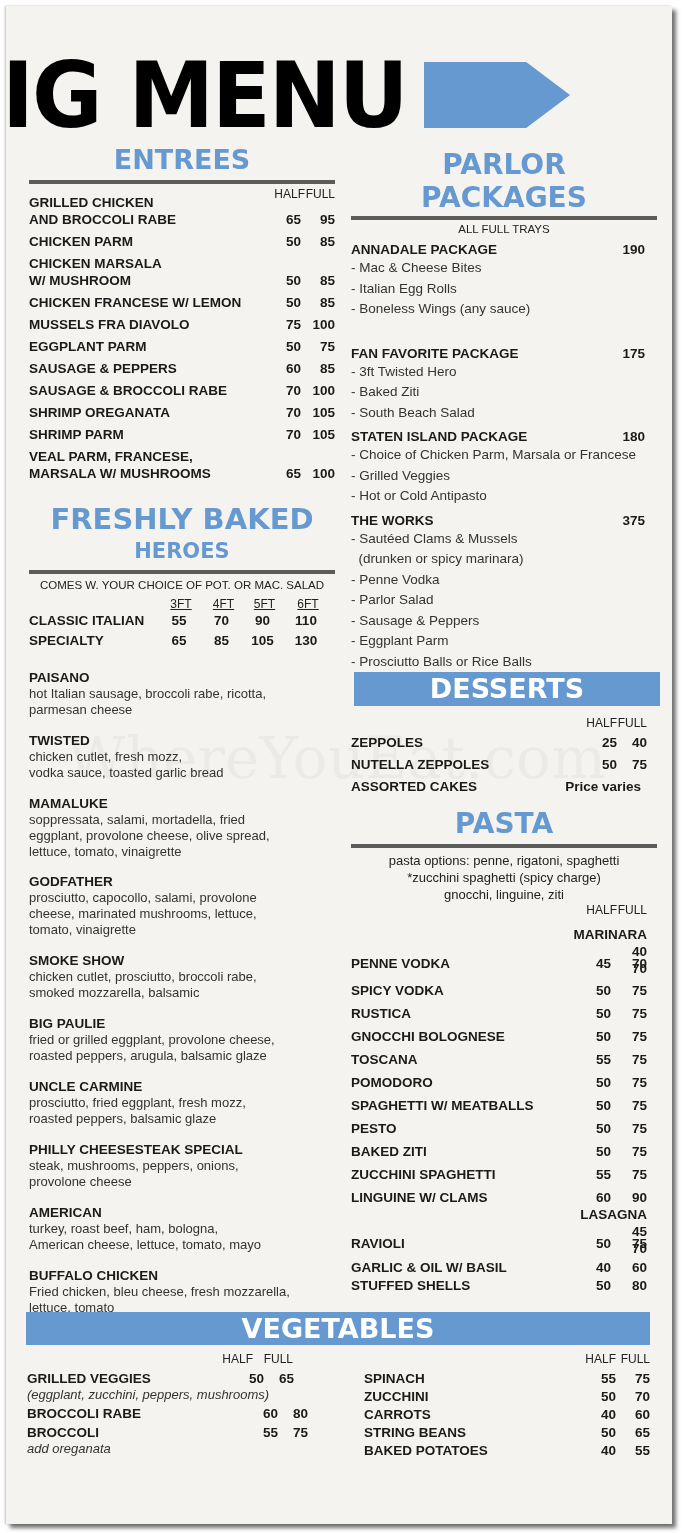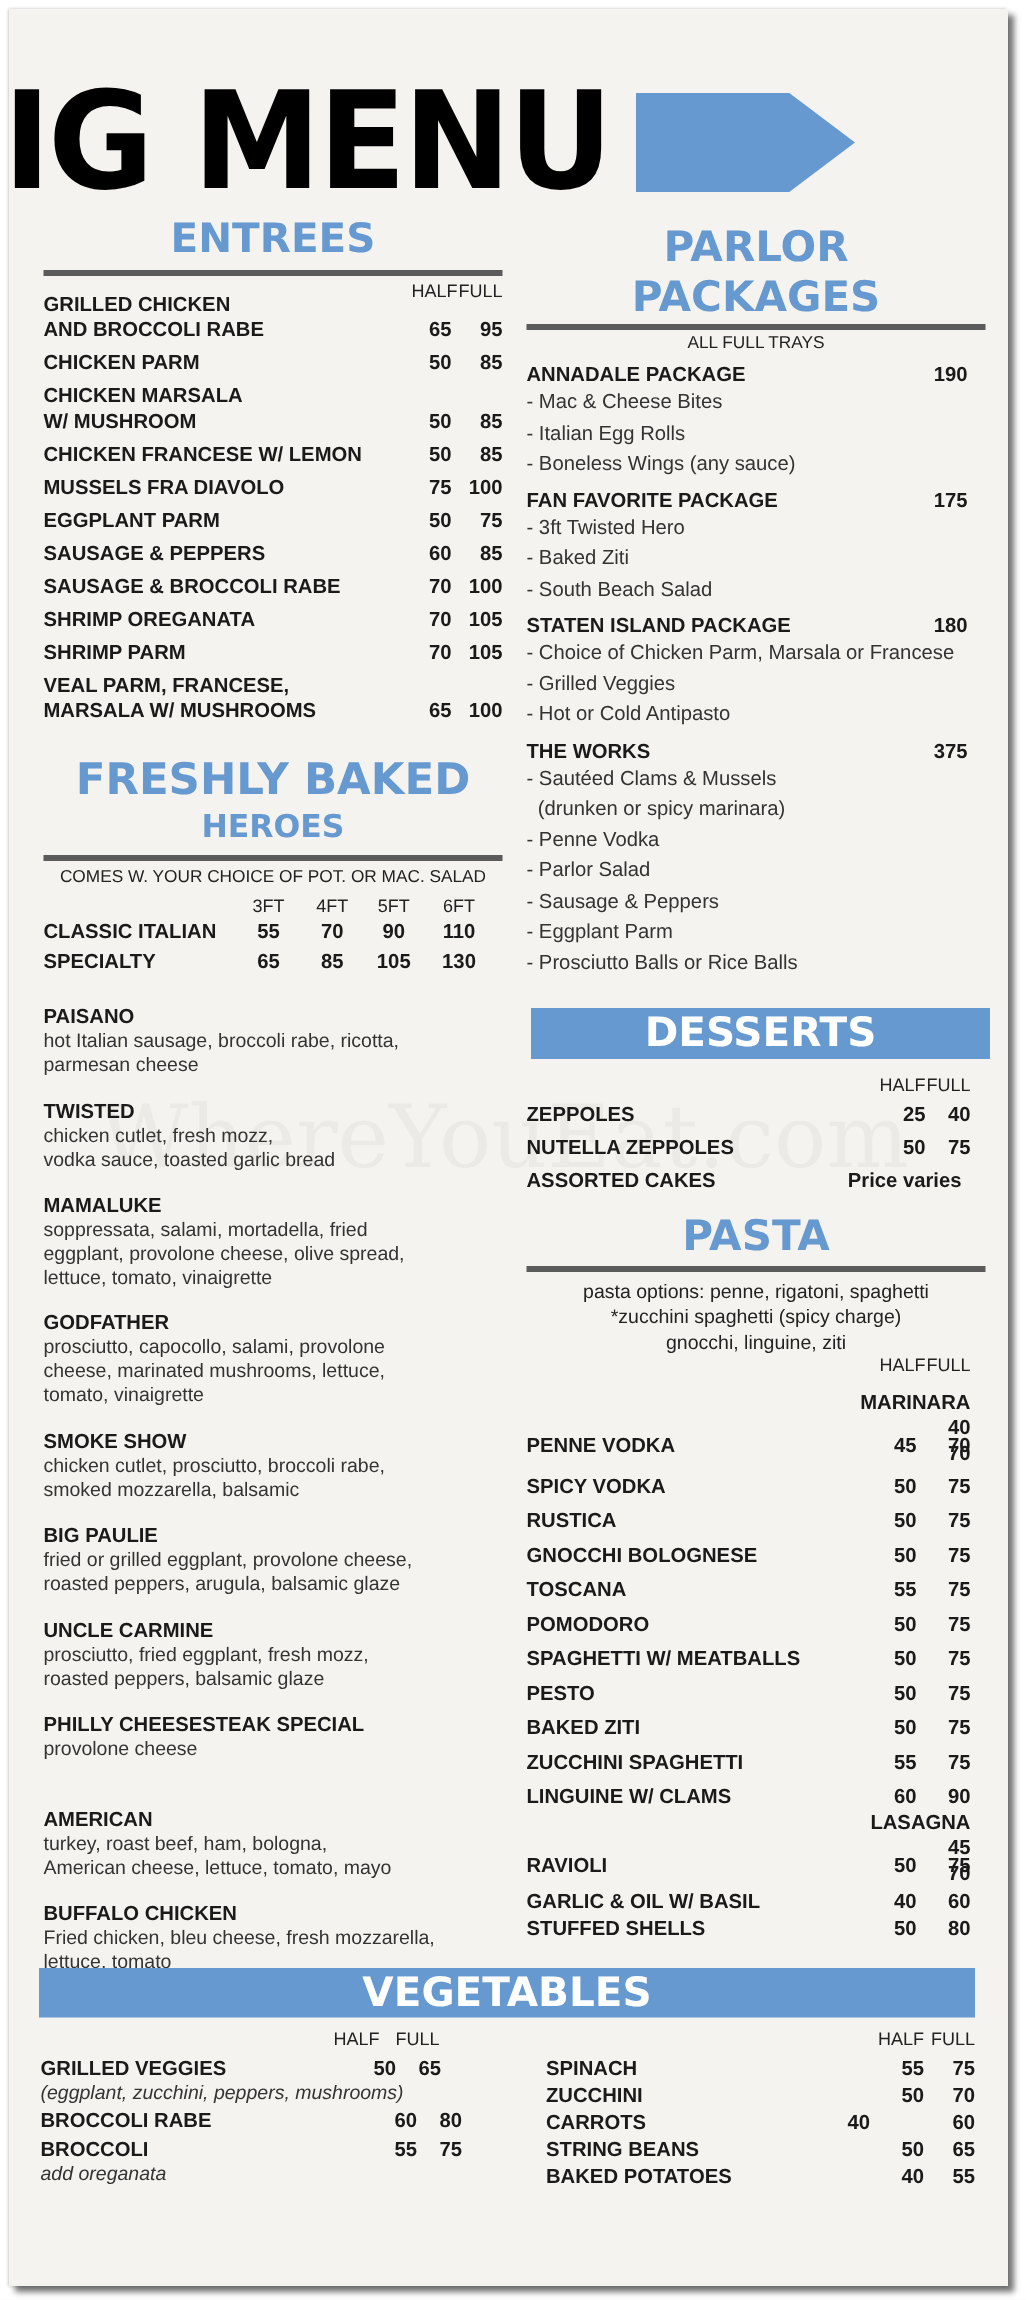--- a/index.html
+++ b/index.html
@@ -127,21 +127,21 @@
           <span class="p" style="width:34px">100</span>
         </div>
     </div>
   </div>
 
   <div class="abs" style="left:23px; top:497px; width:306px;">
     <div class="sec-title" style="font-size:29px; line-height:32px;">FRESHLY BAKED</div>
     <div class="sec-title" style="font-size:21px; line-height:32px;">HEROES</div>
     <div class="rule" style="margin-top:3px;"></div>
     <div style="font-size:11.5px; text-align:center; margin-top:5px; color:#222;">COMES W. YOUR CHOICE OF POT. OR MAC. SALAD</div>
-    <div class="colhdr" style="margin-top:6px; justify-content:flex-start;">
+    <div class="colhdr" style="margin-top:6px; justify-content:center;text-decoration:underline;">
       <span style="width:130px;"></span>
       <span style="width:40px; text-align:center;">3FT</span>
       <span style="width:45px; text-align:center;">4FT</span>
       <span style="width:37px; text-align:center;">5FT</span>
       <span style="width:50px; text-align:center;">6FT</span>
     </div>
     <div class="row" style="margin-top:1px;">
       <span style="width:130px">CLASSIC ITALIAN</span>
       <span style="width:40px; text-align:center;">55</span>
       <span style="width:45px; text-align:center;">70</span>
@@ -190,20 +190,21 @@
         <div class="desc">fried or grilled eggplant, provolone cheese,</div>
         <div class="desc">roasted peppers, arugula, balsamic glaze</div>
       </div>
     <div style="height:63px;">
         <div class="row">UNCLE CARMINE</div>
         <div class="desc">prosciutto, fried eggplant, fresh mozz,</div>
         <div class="desc">roasted peppers, balsamic glaze</div>
       </div>
     <div style="height:63px;">
         <div class="row">PHILLY CHEESESTEAK SPECIAL</div>
+        <div class="desc">steak, mushrooms, peppers, onions,</div>
         <div class="desc">provolone cheese</div>
       </div>
     <div style="height:63px;">
         <div class="row">AMERICAN</div>
         <div class="desc">turkey, roast beef, ham, bologna,</div>
         <div class="desc">American cheese, lettuce, tomato, mayo</div>
       </div>
     <div>
         <div class="row">BUFFALO CHICKEN</div>
         <div class="desc">Fried chicken, bleu cheese, fresh mozzarella,</div>
@@ -222,21 +223,21 @@
           <span class="name">ANNADALE PACKAGE</span>
           <span class="p" style="width:50px; padding-right:12px;">190</span>
         </div>
       <div class="pkg-item">- Mac &amp; Cheese Bites</div>
       <div class="pkg-item">- Italian Egg Rolls</div>
       <div class="pkg-item">- Boneless Wings (any sauce)</div>
     </div>
     <div style="margin-top:5px;">
       <div class="row">
           <span class="name">FAN FAVORITE PACKAGE</span>
-          <span class="p" style="width:50px; padding-right:12px;">175</span>
+          <span class="p" style="width:50px; padding-right:12px;margin-top:20px;">175</span>
         </div>
       <div class="pkg-item">- 3ft Twisted Hero</div>
       <div class="pkg-item">- Baked Ziti</div>
       <div class="pkg-item">- South Beach Salad</div>
     </div>
     <div style="margin-top:5px;">
       <div class="row">
           <span class="name">STATEN ISLAND PACKAGE</span>
           <span class="p" style="width:50px; padding-right:12px;">180</span>
         </div>
@@ -411,21 +412,21 @@
     <div class="row" style="margin-top:4px; line-height:18px;">
         <span class="name">SPINACH</span>
         <span class="p" style="width:34px">55</span>
         <span class="p" style="width:34px">75</span>
       </div>
     <div class="row" style="line-height:18px;">
         <span class="name">ZUCCHINI</span>
         <span class="p" style="width:34px">50</span>
         <span class="p" style="width:34px">70</span>
       </div>
-    <div class="row" style="line-height:18px;gap:36px;">
+    <div class="row" style="line-height:18px;">
         <span class="name">CARROTS</span>
         <span class="p" style="width:34px">40</span>
         <span class="p" style="width:34px">60</span>
       </div>
     <div class="row" style="line-height:18px;">
         <span class="name">STRING BEANS</span>
         <span class="p" style="width:34px">50</span>
         <span class="p" style="width:34px">65</span>
       </div>
     <div class="row" style="line-height:18px;">

